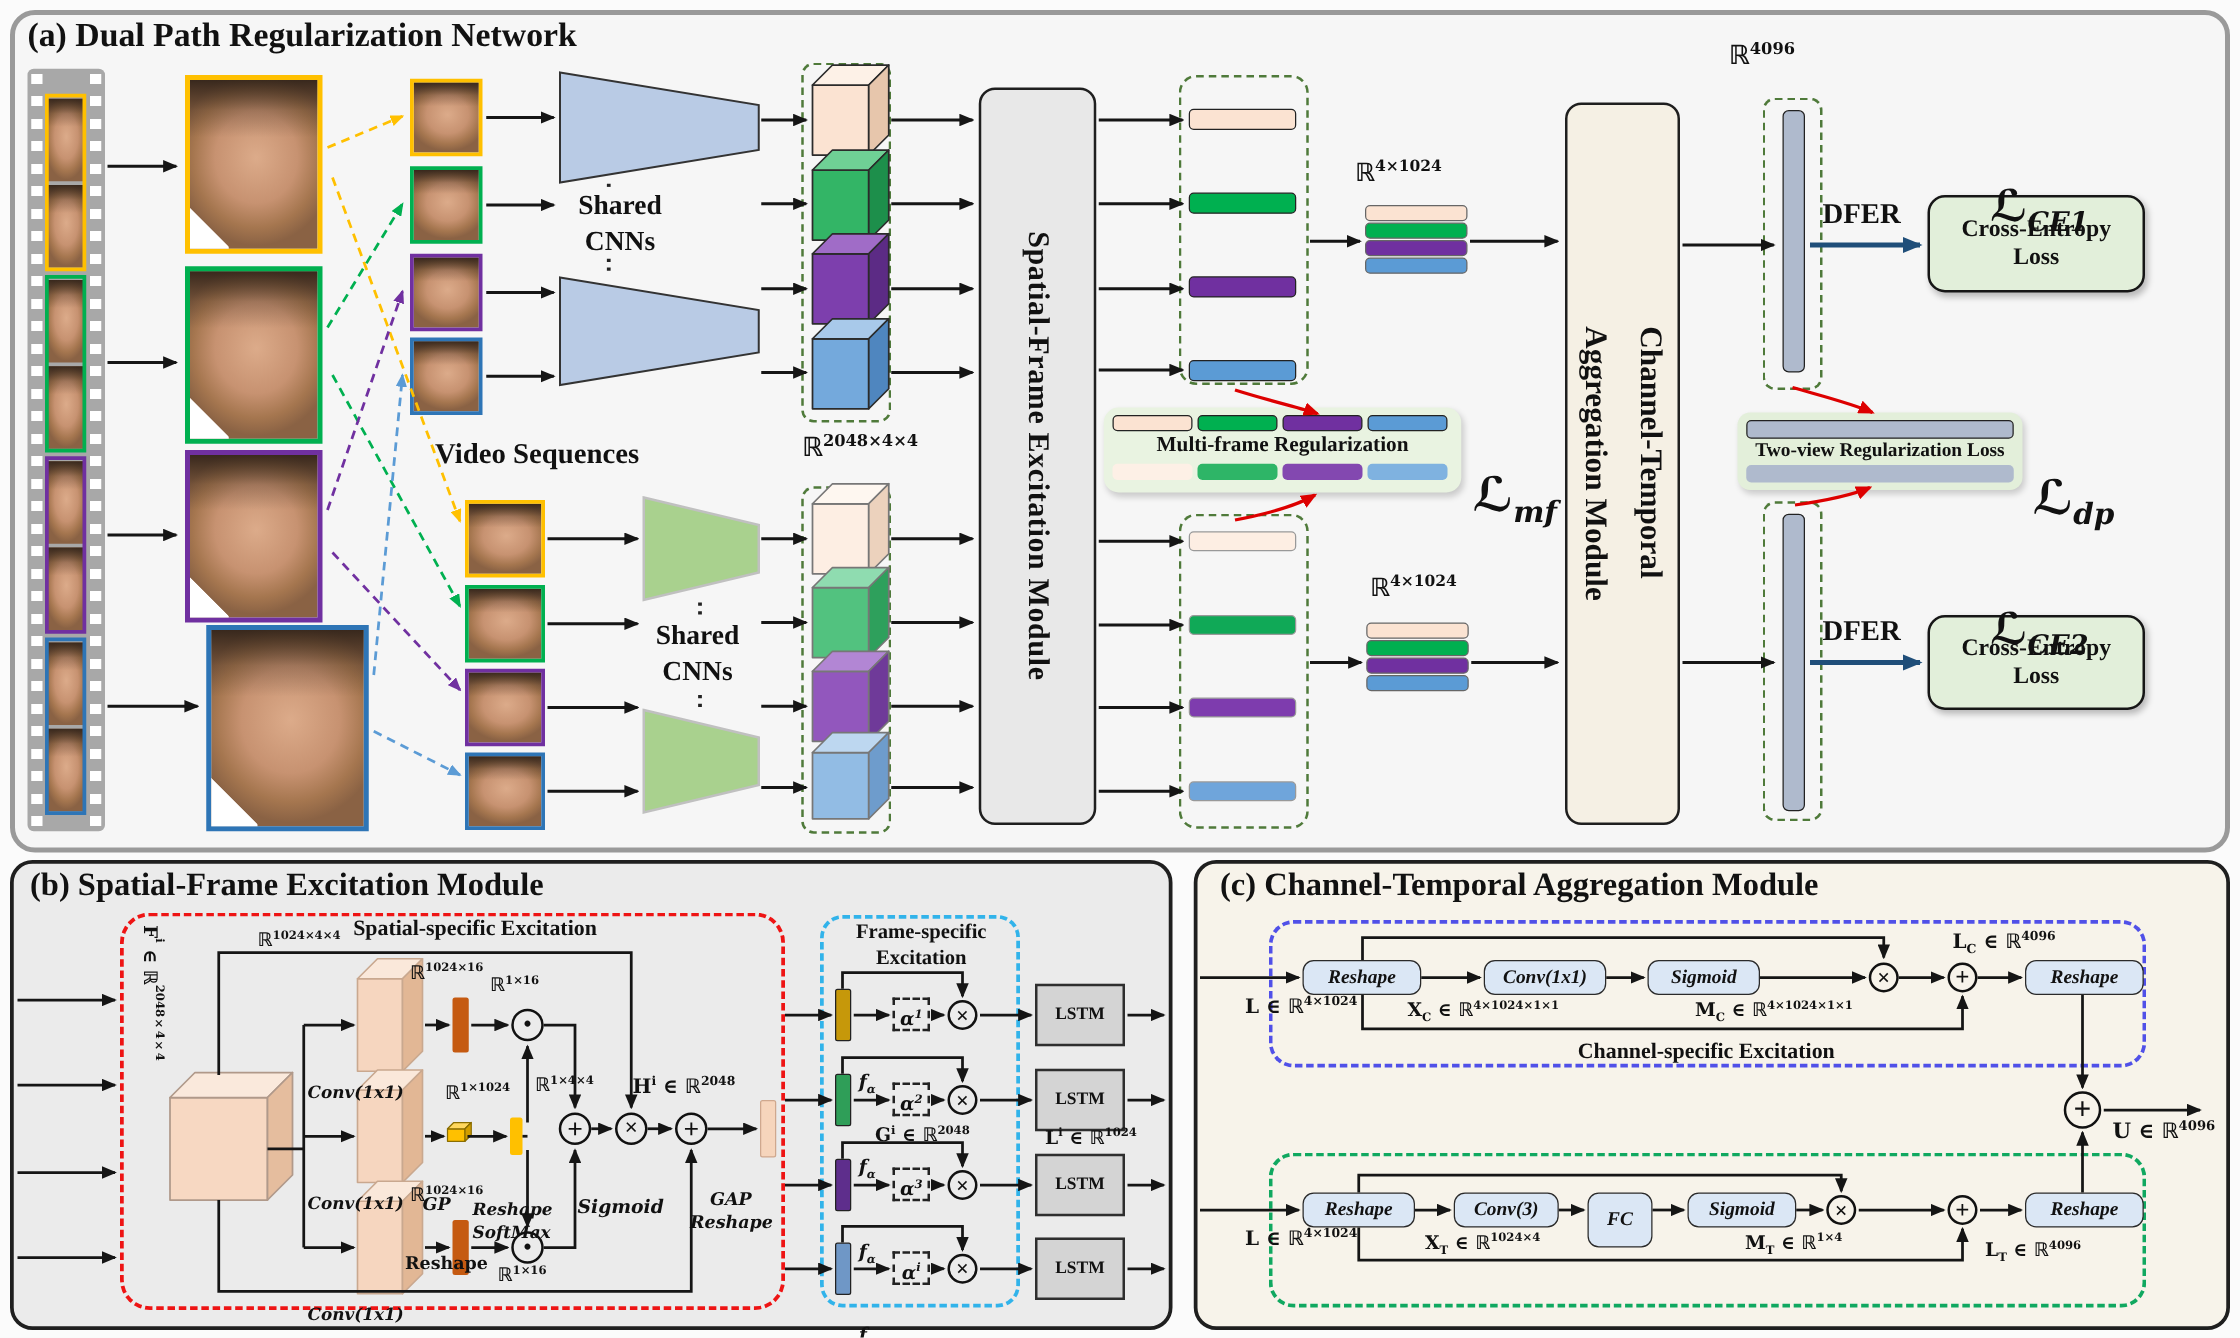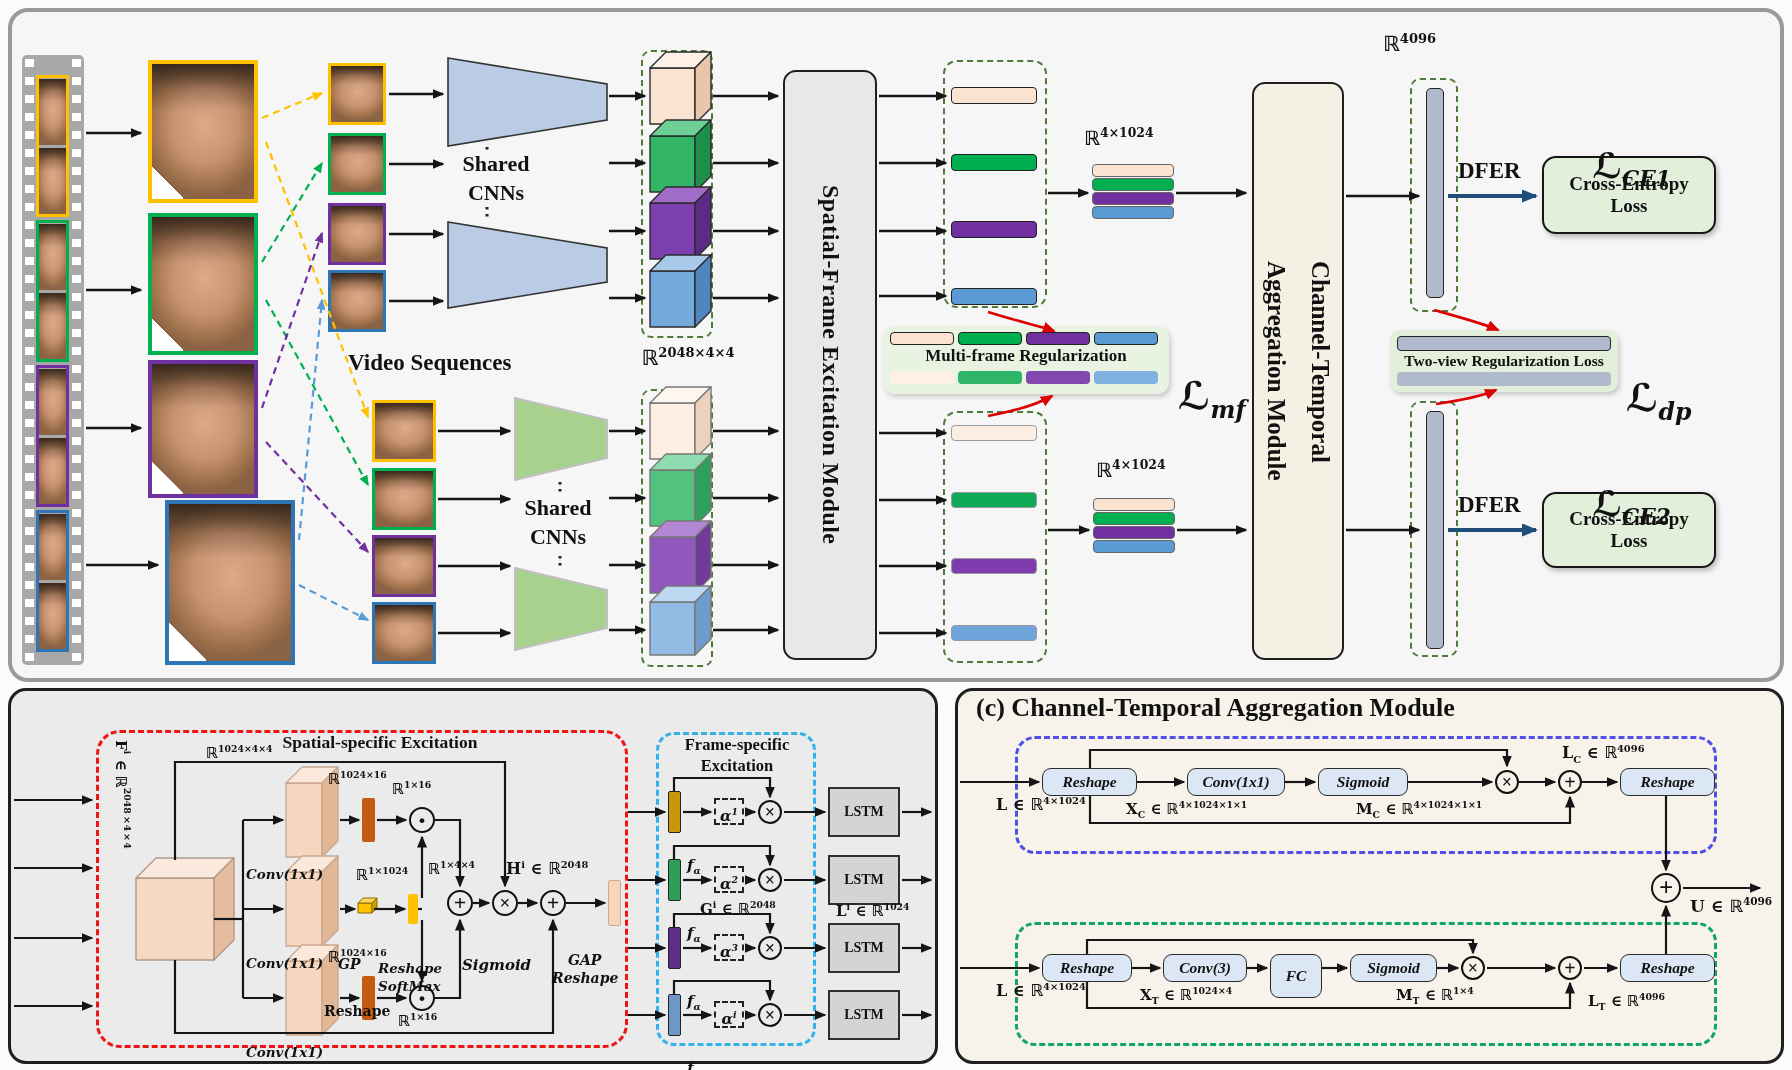--- a/index.html
+++ b/index.html
@@ -466,36 +466,38 @@
       <line x1="1487" y1="968" x2="1555" y2="968" marker-end="url(#mk)"></line>
       <line x1="1584" y1="968" x2="1617" y2="968" marker-end="url(#mk)"></line>
       <polyline points="1087,954 1087,940 1473,940 1473,953" marker-end="url(#mk)"></polyline>
       <polyline points="1087,982 1087,1008 1570,1008 1570,983" marker-end="url(#mk)"></polyline>
       <line x1="1666" y1="954" x2="1666" y2="906" marker-end="url(#mk)"></line>
     </g>
   </svg>
 
   <div class="abs" style="left:0;top:0;width:1792px;height:1070px;">
 
+    <div class="lbl" style="left:22px;top:14px;font-size:27px;">(a) Dual Path Regularization Network</div>
     <div class="lbl" style="left:348px;top:350px;font-size:23px;">Video Sequences</div>
     <div class="lbl ctr" style="left:446px;top:150px;width:100px;font-size:22px;line-height:1.3;">Shared CNNs</div>
     <div class="lbl ctr" style="left:508px;top:494px;width:100px;font-size:22px;line-height:1.3;">Shared CNNs</div>
     <div class="lbl m ctr" style="left:620px;top:346px;width:136px;font-size:21px;">ℝ<sup>2048×4×4</sup></div>
     <div class="lbl m" style="left:1084px;top:126px;font-size:20px;">ℝ<sup>4×1024</sup></div>
     <div class="lbl m" style="left:1096px;top:458px;font-size:20px;">ℝ<sup>4×1024</sup></div>
     <div class="lbl m" style="left:1383px;top:32px;font-size:21px;">ℝ<sup>4096</sup></div>
     <div class="lbl ctr" style="left:883px;top:347px;width:286px;font-size:17px;">Multi-frame Regularization</div>
     <div class="lbl ctr" style="left:1390px;top:352px;width:228px;font-size:15.5px;">Two-view Regularization Loss</div>
     <div class="lbl m it" style="left:1178px;top:334px;font-size:38px;">ℒ<sub>mf</sub></div>
     <div class="lbl m it" style="left:1626px;top:336px;font-size:38px;">ℒ<sub>dp</sub></div>
     <div class="lbl m it" style="left:1592px;top:106px;font-size:35px;">ℒ<sub>CE1</sub></div>
     <div class="lbl m it" style="left:1592px;top:444px;font-size:35px;">ℒ<sub>CE2</sub></div>
     <div class="lbl" style="left:1458px;top:158px;font-size:23px;">DFER</div>
     <div class="lbl" style="left:1458px;top:492px;font-size:23px;">DFER</div>
 
+    <div class="lbl" style="left:24px;top:694px;font-size:26px;">(b) Spatial-Frame Excitation Module</div>
     <div class="lbl ctr" style="left:210px;top:733px;width:340px;font-size:17.5px;">Spatial-specific Excitation</div>
     <div class="lbl ctr" style="left:664px;top:735px;width:146px;font-size:16.5px;line-height:1.25;">Frame-specific Excitation</div>
     <div class="lbl m vtext" style="position:absolute;left:112px;top:740px;height:140px;font-size:15px;">F<sup>i</sup> ∈ ℝ<sup>2048×4×4</sup></div>
     <div class="lbl m" style="left:206px;top:744px;font-size:15px;">ℝ<sup>1024×4×4</sup></div>
     <div class="lbl m it" style="left:246px;top:826px;font-size:13.5px;">Conv(1x1)</div>
     <div class="lbl m it" style="left:246px;top:915px;font-size:13.5px;">Conv(1x1)</div>
     <div class="lbl m it" style="left:246px;top:1004px;font-size:13.5px;">Conv(1x1)</div>
     <div class="lbl m" style="left:328px;top:770px;font-size:15px;">ℝ<sup>1024×16</sup></div>
     <div class="lbl m" style="left:392px;top:780px;font-size:15px;">ℝ<sup>1×16</sup></div>
     <div class="lbl m it" style="left:338px;top:916px;font-size:14px;">GP</div>
@@ -511,20 +513,21 @@
     <div class="lbl m it" style="left:568px;top:912px;font-size:14px;">GAP</div>
     <div class="lbl m it" style="left:552px;top:930px;font-size:14px;">Reshape</div>
     <div class="lbl m it" style="left:687px;top:816px;font-size:15px;">f<sub>α</sub></div>
     <div class="lbl m it" style="left:687px;top:884px;font-size:15px;">f<sub>α</sub></div>
     <div class="lbl m it" style="left:687px;top:952px;font-size:15px;">f<sub>α</sub></div>
     <div class="lbl m it" style="left:687px;top:1019px;font-size:15px;">f<sub>α</sub></div>
     <div class="lbl m" style="left:700px;top:900px;font-size:15px;">G<sup>i</sup> ∈ ℝ<sup>2048</sup></div>
     <div class="lbl m" style="left:836px;top:902px;font-size:15px;">L<sup>i</sup> ∈ ℝ<sup>1024</sup></div>
 
     <div class="lbl" style="left:976px;top:694px;font-size:26px;">(c) Channel-Temporal Aggregation Module</div>
+    <div class="lbl ctr" style="left:1160px;top:831px;width:410px;font-size:17.5px;">Channel-specific Excitation</div>
     <div class="lbl m" style="left:996px;top:796px;font-size:16px;">L ∈ ℝ<sup>4×1024</sup></div>
     <div class="lbl m" style="left:996px;top:982px;font-size:16px;">L ∈ ℝ<sup>4×1024</sup></div>
     <div class="lbl m" style="left:1126px;top:800px;font-size:15px;">X<sub>C</sub> ∈ ℝ<sup>4×1024×1×1</sup></div>
     <div class="lbl m" style="left:1356px;top:800px;font-size:15px;">M<sub>C</sub> ∈ ℝ<sup>4×1024×1×1</sup></div>
     <div class="lbl m" style="left:1562px;top:744px;font-size:16px;">L<sub>C</sub> ∈ ℝ<sup>4096</sup></div>
     <div class="lbl m" style="left:1690px;top:896px;font-size:17px;">U ∈ ℝ<sup>4096</sup></div>
     <div class="lbl m" style="left:1140px;top:986px;font-size:15px;">X<sub>T</sub> ∈ ℝ<sup>1024×4</sup></div>
     <div class="lbl m" style="left:1396px;top:986px;font-size:15px;">M<sub>T</sub> ∈ ℝ<sup>1×4</sup></div>
     <div class="lbl m" style="left:1588px;top:992px;font-size:15px;">L<sub>T</sub> ∈ ℝ<sup>4096</sup></div>
   </div>

